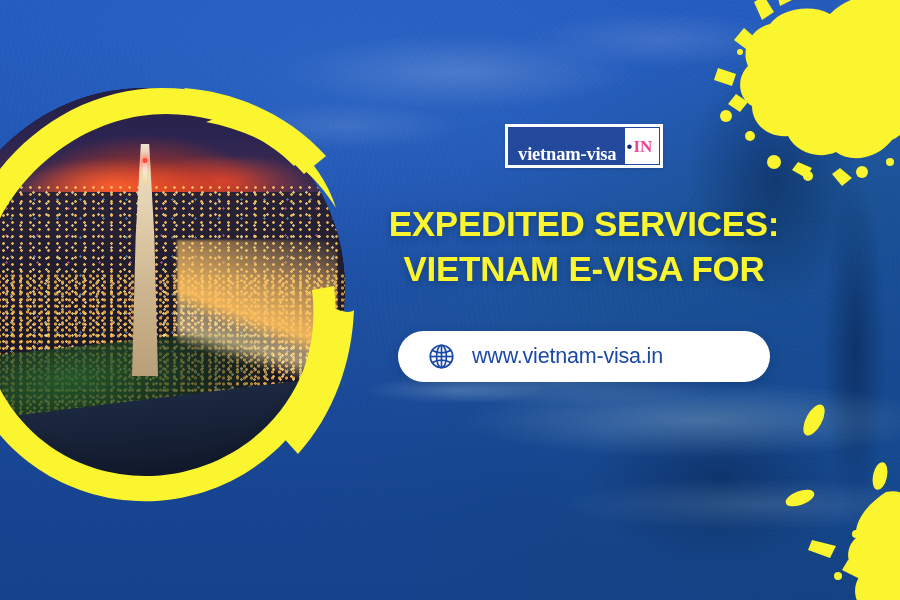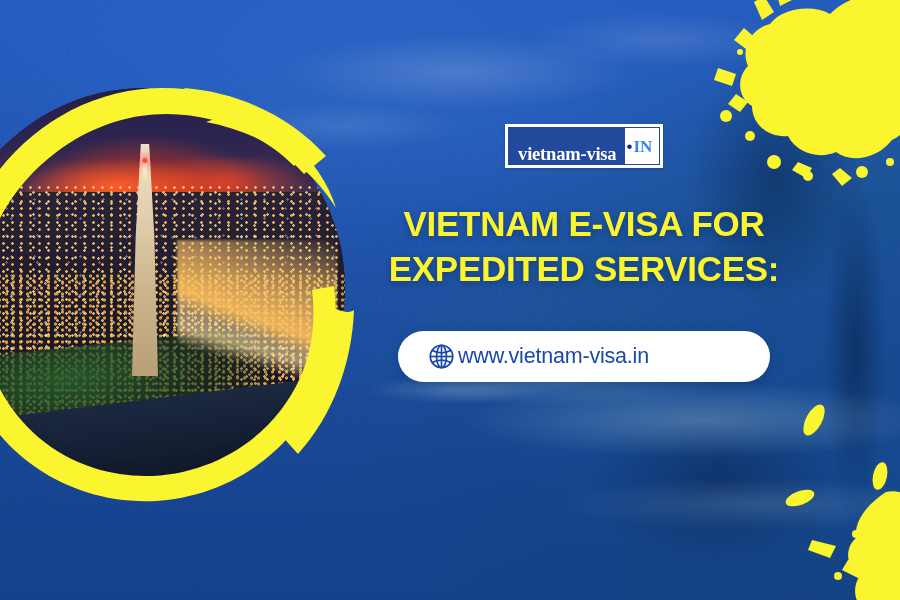--- a/index.html
+++ b/index.html
@@ -210,21 +210,21 @@
     letter-spacing:-.2px;
     line-height:1;
     white-space:nowrap;
   }
   .logo-white{
     background:#ffffff;
     display:flex; align-items:center;
     padding:0 7px 0 2px;
   }
   .logo-in{
-    color:#3b82f6;
+    color:#ec4899;
     font-family:"Liberation Serif", serif;
     font-weight:700;
     font-size:17px;
     line-height:1;
     white-space:nowrap;
     letter-spacing:-.2px;
   }
   .logo-dot{
     color:#0f2f7a;
     font-size:17px;
@@ -249,21 +249,21 @@
   .headline .line{ display:block; white-space:nowrap; }
 
   
   .url-pill{
     margin-top:39px;
     width:372px; height:51px;
     background:#ffffff;
     border-radius:26px;
     display:flex; align-items:center;
     padding-left:30px;
-    gap:3px;
+    gap:17px;
     box-shadow:0 3px 12px rgba(8,30,70,.22);
   }
   .globe-icon{ width:27px; height:27px; flex:0 0 27px; display:block; }
   .url-text{
     color:#1b49a8;
     font-family:"Liberation Sans", sans-serif;
     font-size:21.5px;
     font-weight:400;
     letter-spacing:-.2px;
     white-space:nowrap;
@@ -387,22 +387,22 @@
           <span class="logo-word">vietnam-visa</span>
         </div>
         <div class="logo-white">
           <span class="logo-dot">•</span>
           <span class="logo-in">IN</span>
         </div>
       </div>
     </div>
 
     <h1 class="headline">
+      <span class="line">EXPEDITED SERVICES:</span>
       <span class="line">VIETNAM E-VISA FOR</span>
-      <span class="line">EXPEDITED SERVICES:</span>
     </h1>
 
     <div class="url-pill">
       <svg class="globe-icon" viewBox="0 0 24 24" aria-hidden="true">
         <g fill="none" stroke="#1b49a8" stroke-width="1.5">
           <circle cx="12" cy="12" r="10"></circle>
           <ellipse cx="12" cy="12" rx="4.4" ry="10"></ellipse>
           <line x1="2" y1="12" x2="22" y2="12"></line>
           <path d="M3.6 6.4 C6 7.9 9 8.7 12 8.7 C15 8.7 18 7.9 20.4 6.4"></path>
           <path d="M3.6 17.6 C6 16.1 9 15.3 12 15.3 C15 15.3 18 16.1 20.4 17.6"></path>

